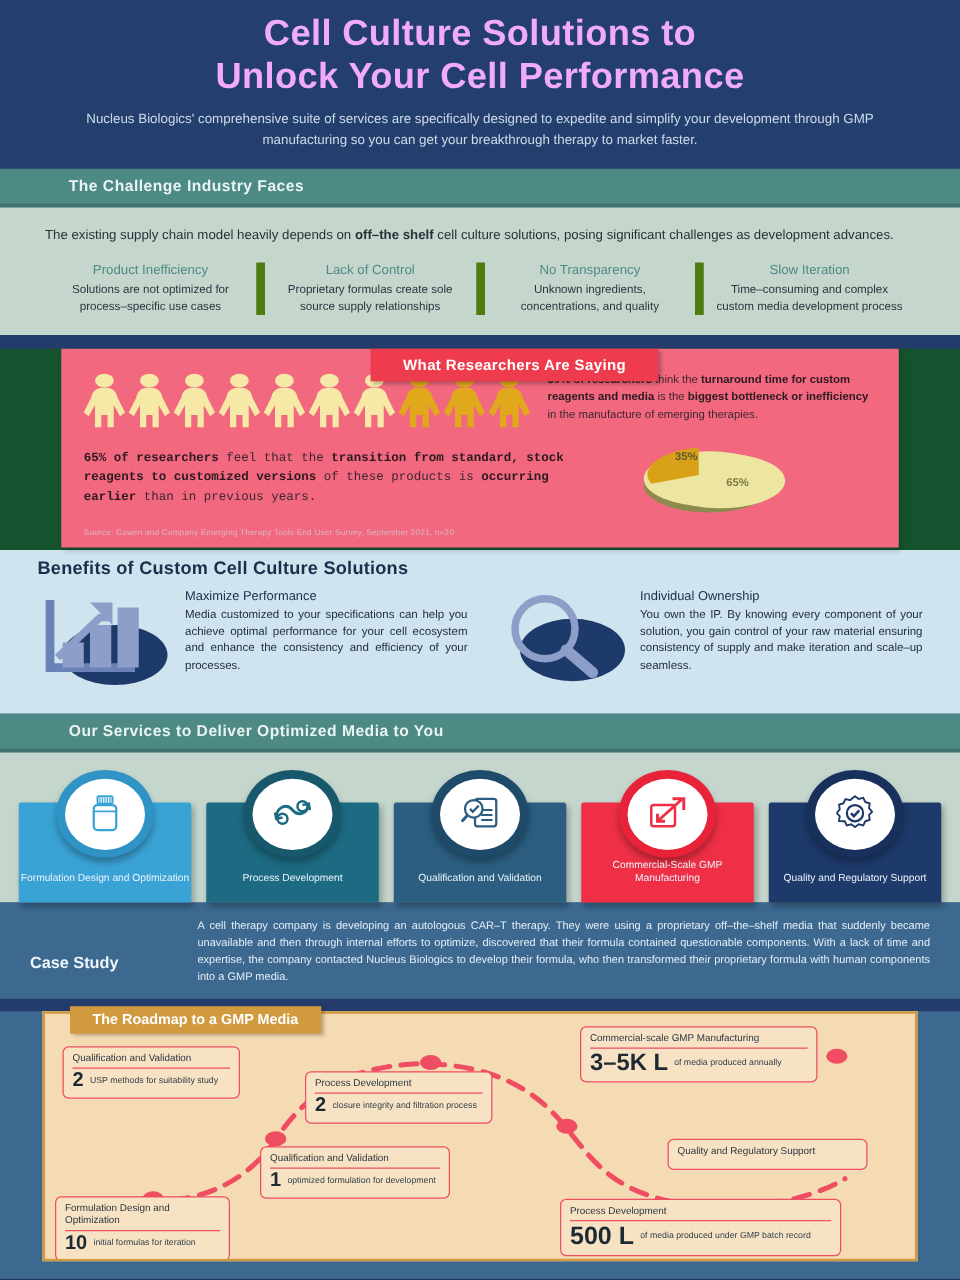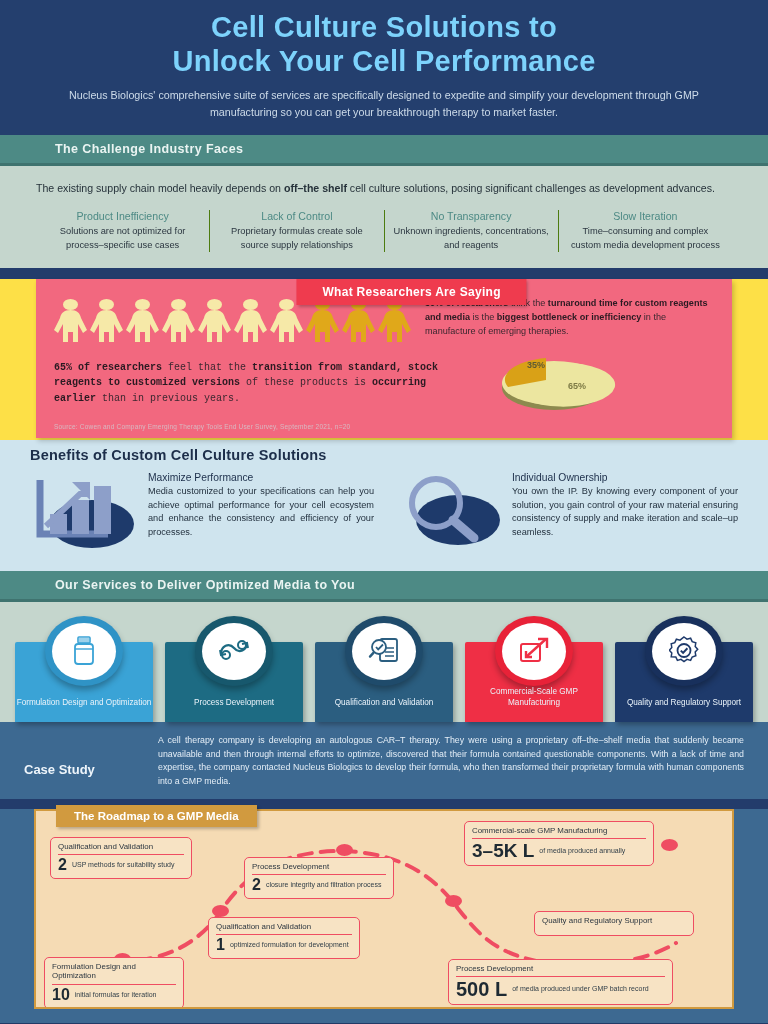--- a/index.html
+++ b/index.html
@@ -7,46 +7,46 @@
     width: 768px; height: 1024px;
     font-family: "Liberation Sans", sans-serif;
     background: #1e3a6b;
     overflow: hidden;
   }
   .page { position: relative; width: 768px; height: 1024px; background: #233c6b; }
 
   
   .hero { background: #243f6e; padding: 10px 50px 14px; text-align: center; }
   .hero h1 {
-    font-size: 29px; font-weight: 700; color: #7dd3fc; line-height: 1.18;
+    font-size: 29px; font-weight: 700; color: #f0abfc; line-height: 1.18;
     letter-spacing: .3px;
   }
   .hero p {
     margin-top: 9px; font-size: 10.7px; color: #cddbe9; line-height: 1.55;
   }
 
   
   .sec-bar {
     background: #4d8a85; color: #eaf4f2; font-size: 12.5px; font-weight: 700;
     padding: 7px 0 7px 55px; letter-spacing: .4px;
     border-bottom: 3px solid #3f736f;
   }
 
   
   .challenge { background: #c5d6cd; padding: 14px 36px 16px; }
   .challenge-lead { font-size: 10.6px; color: #26323a; line-height: 1.65; }
   .challenge-lead b { font-weight: 700; }
   .chal-cols { display: flex; margin-top: 13px; }
-  .chal-col { flex: 1; text-align: center; padding: 0 9px; border-right: 1px solid #4d7c0f; }
+  .chal-col { flex: 1; text-align: center; padding: 0 9px; border-right: 7px solid #4d7c0f; }
   .chal-col:last-child { border-right: none; }
   .chal-col h4 { font-size: 10.6px; color: #4d8a85; font-weight: 400; margin-bottom: 3px; }
   .chal-col p { font-size: 9.3px; color: #2b3640; line-height: 1.45; }
 
   
-  .res-wrap { background: #fde047; padding: 0 4px 2px; position: relative; }
+  .res-wrap { background: #14532d; padding: 0 17px 2px; position: relative; }
   .res-tab {
     position: absolute; left: 50%; transform: translateX(-38%); top: 0;
     background: #ef3b4e; color: #fff; font-size: 12px; font-weight: 700;
     padding: 6px 26px; z-index: 4; box-shadow: 2px 2px 3px rgba(0,0,0,.25);
     letter-spacing: .3px;
   }
   .res-panel {
     margin: 11px 32px 0; background: #f2687f; padding: 18px 18px 8px;
     position: relative; box-shadow: 2px 3px 5px rgba(0,0,0,.2);
   }
@@ -151,21 +151,21 @@
       <div class="chal-col">
         <h4>Product Inefficiency</h4>
         <p>Solutions are not optimized for process–specific use cases</p>
       </div>
       <div class="chal-col">
         <h4>Lack of Control</h4>
         <p>Proprietary formulas create sole source supply relationships</p>
       </div>
       <div class="chal-col">
         <h4>No Transparency</h4>
-        <p>Unknown ingredients, concentrations, and reagents</p>
+        <p>Unknown ingredients, concentrations, and quality</p>
       </div>
       <div class="chal-col">
         <h4>Slow Iteration</h4>
         <p>Time–consuming and complex custom media development process</p>
       </div>
     </div>
   </div>
 
   <div class="res-wrap">
     <div class="res-tab">What Researchers Are Saying</div>

